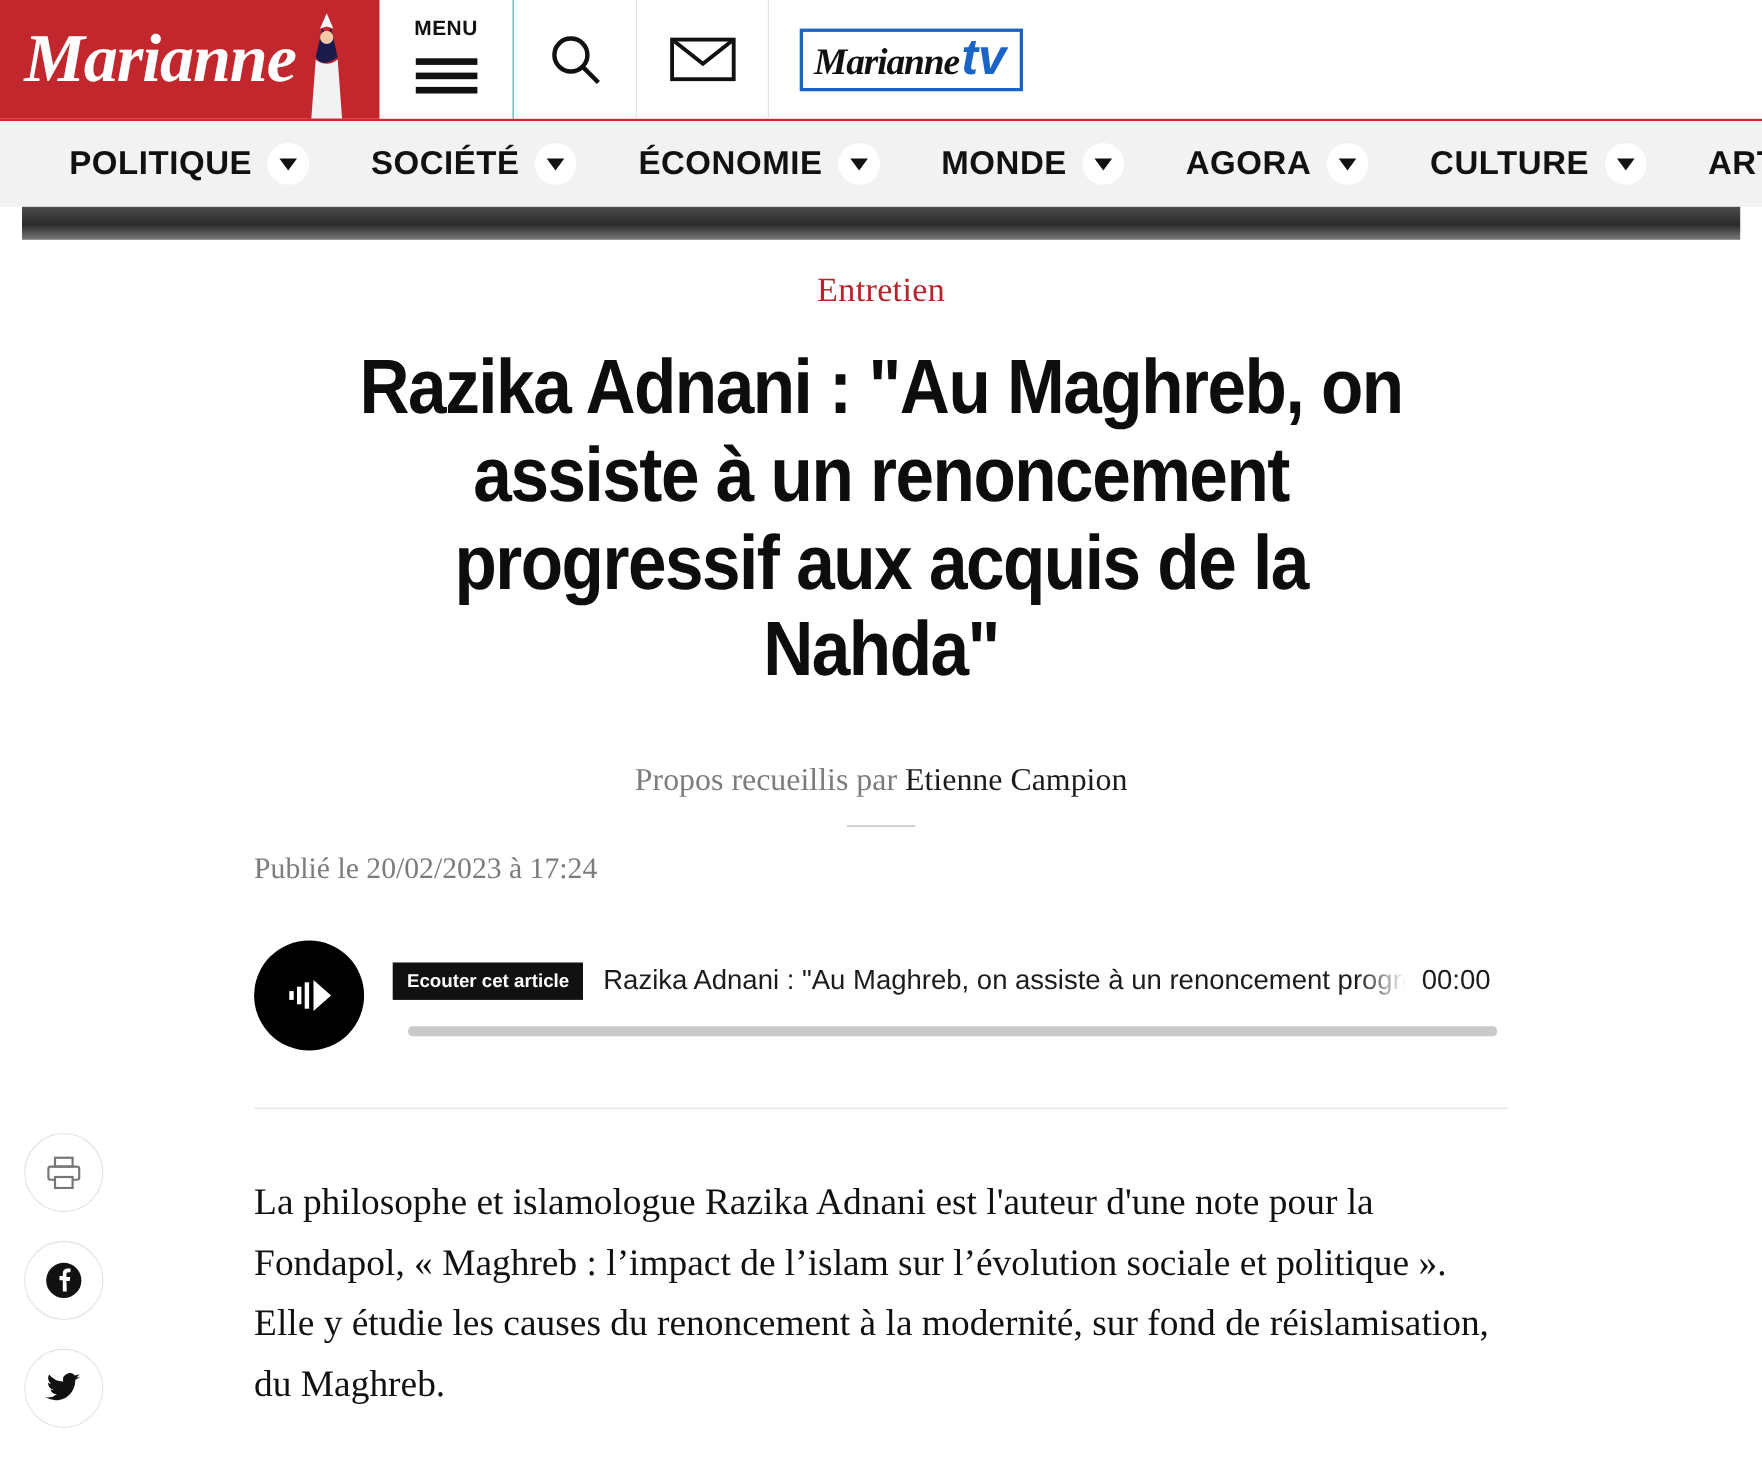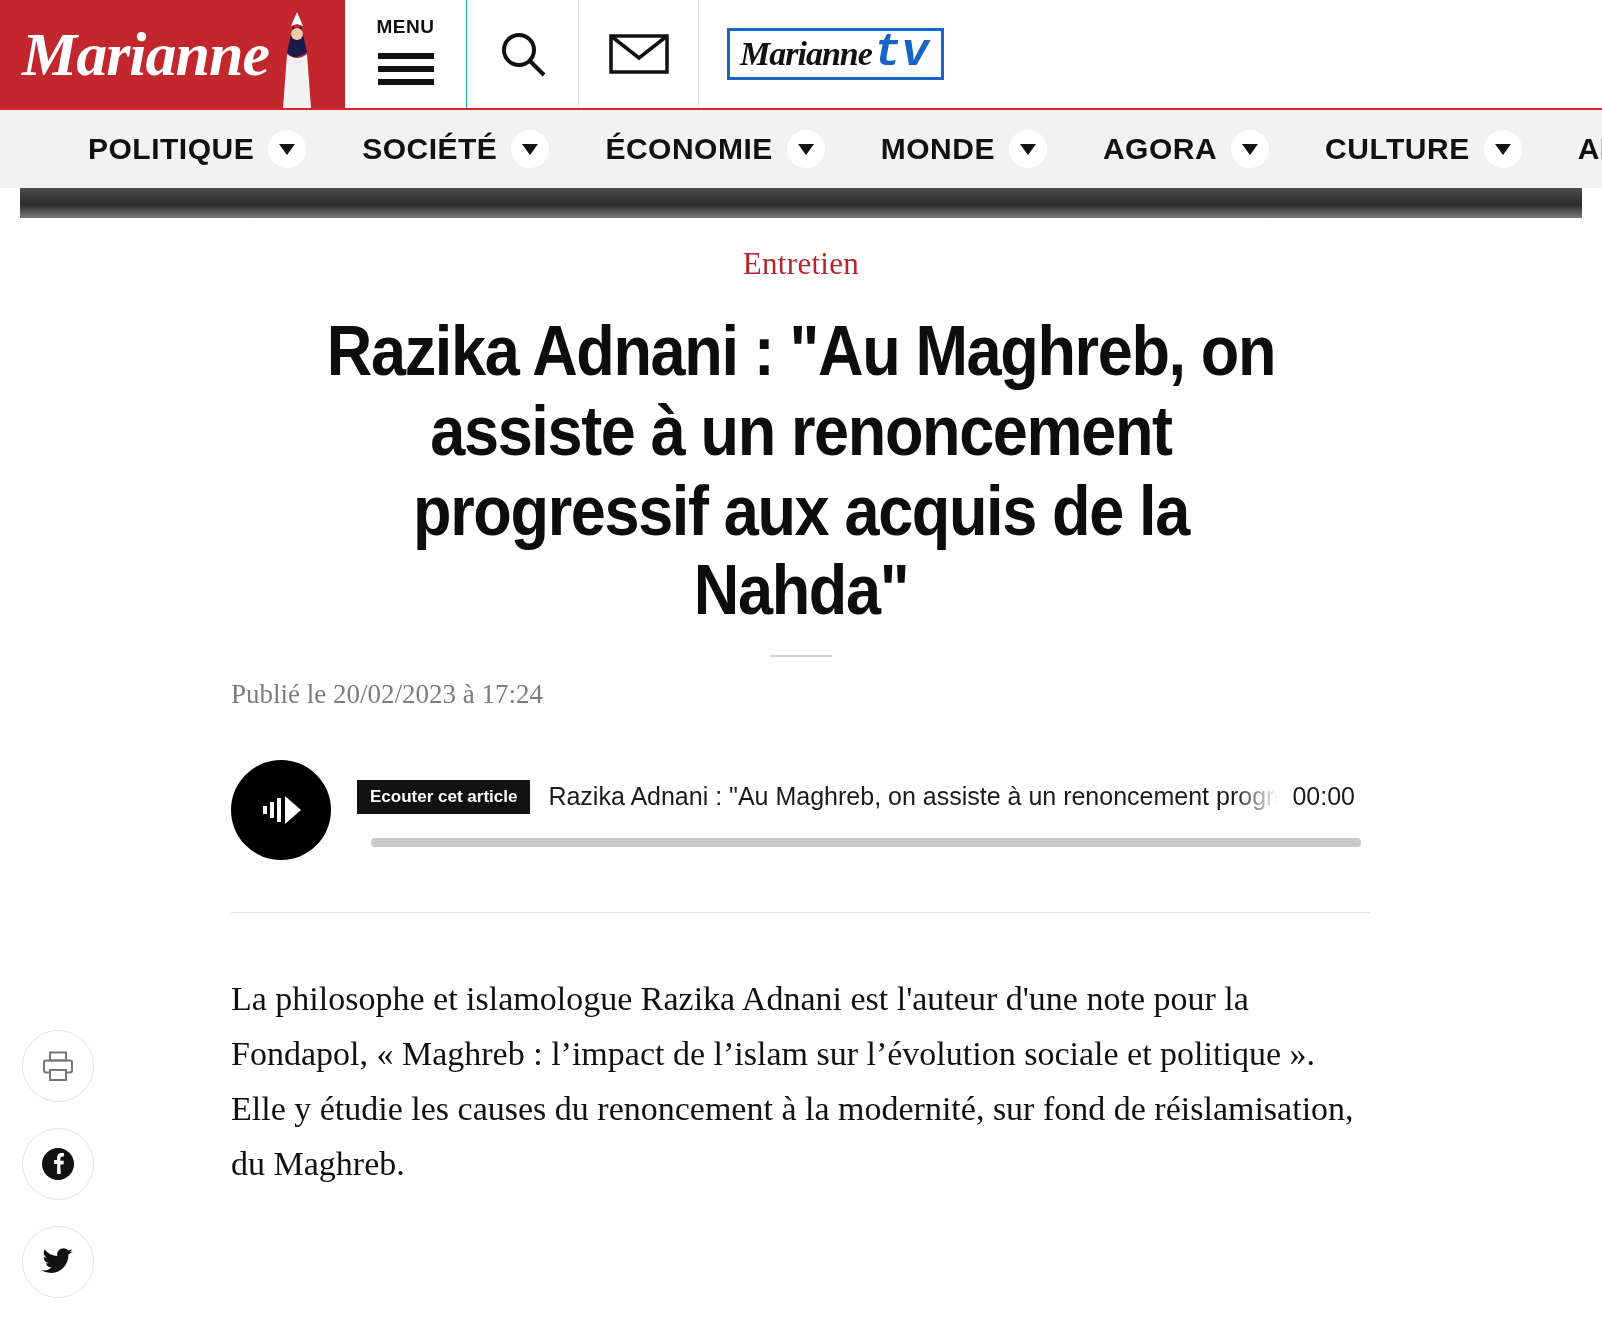--- a/index.html
+++ b/index.html
@@ -93,36 +93,36 @@
   }
   .tv-logo .m {
     font-family: "Liberation Serif", serif;
     font-style: italic;
     font-weight: bold;
     font-size: 34px;
     color: #111;
     letter-spacing: -1px;
   }
   .tv-logo .tv {
-    font-family: Liberation Mono, monospace;
+    font-family: Liberation Sans, sans-serif;
     font-style: italic;
     font-weight: bold;
     font-size: 46px;
     color: #1a64c8;
     margin-left: 2px;
     line-height: 0.8;
   }
 
   
   .nav {
     height: 78px;
     background: #f2f2f2;
     display: flex;
     align-items: center;
-    padding-left: 88px;
+    padding-left: 63px;
     overflow: hidden;
     white-space: nowrap;
   }
   .nav-item {
     display: flex;
     align-items: center;
     margin-right: 56px;
     cursor: pointer;
   }
   .nav-item .label {
@@ -415,20 +415,24 @@
       </svg>
     </div>
   </div>
 
   <div class="article">
 
     <div class="kicker">Entretien</div>
 
     <h1 class="title">Razika Adnani : "Au Maghreb, on assiste à un renoncement progressif aux acquis de la Nahda"</h1>
 
+    <div class="byline">
+      <span>Propos recueillis par</span>
+      <span class="author">Etienne Campion</span>
+    </div>
 
     <div class="rule"></div>
 
     <div class="published">Publié le 20/02/2023 à 17:24</div>
 
     <div class="player-wrap">
       <div class="play-btn">
         <svg width="44" height="36" viewBox="0 0 44 36">
           <rect x="4" y="14" width="4" height="8" fill="#fff"></rect>
           <rect x="11" y="10" width="4" height="16" fill="#fff"></rect>

